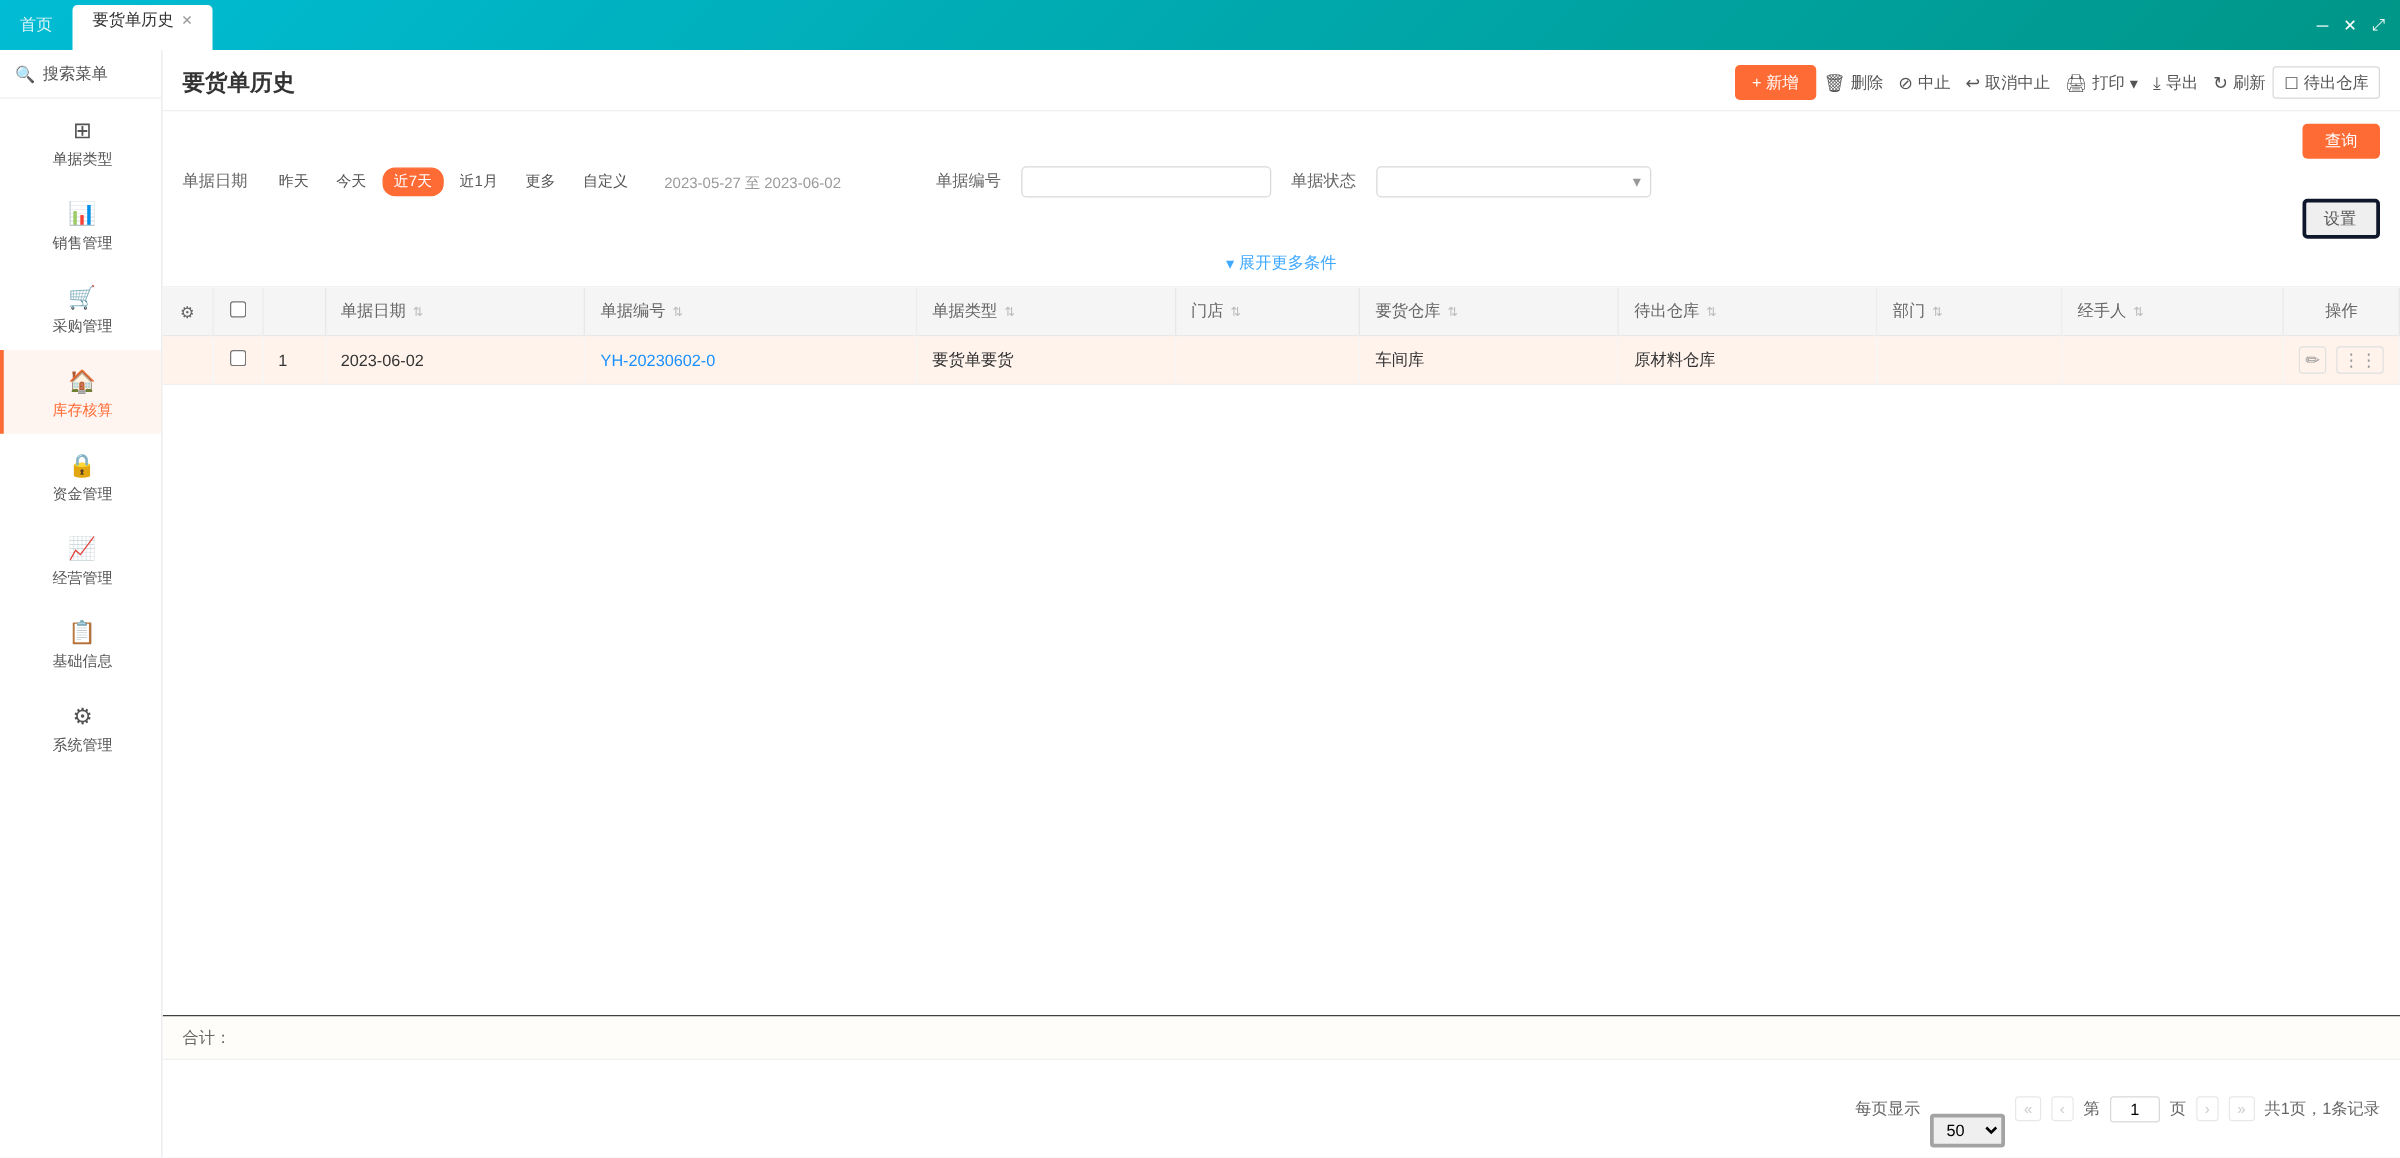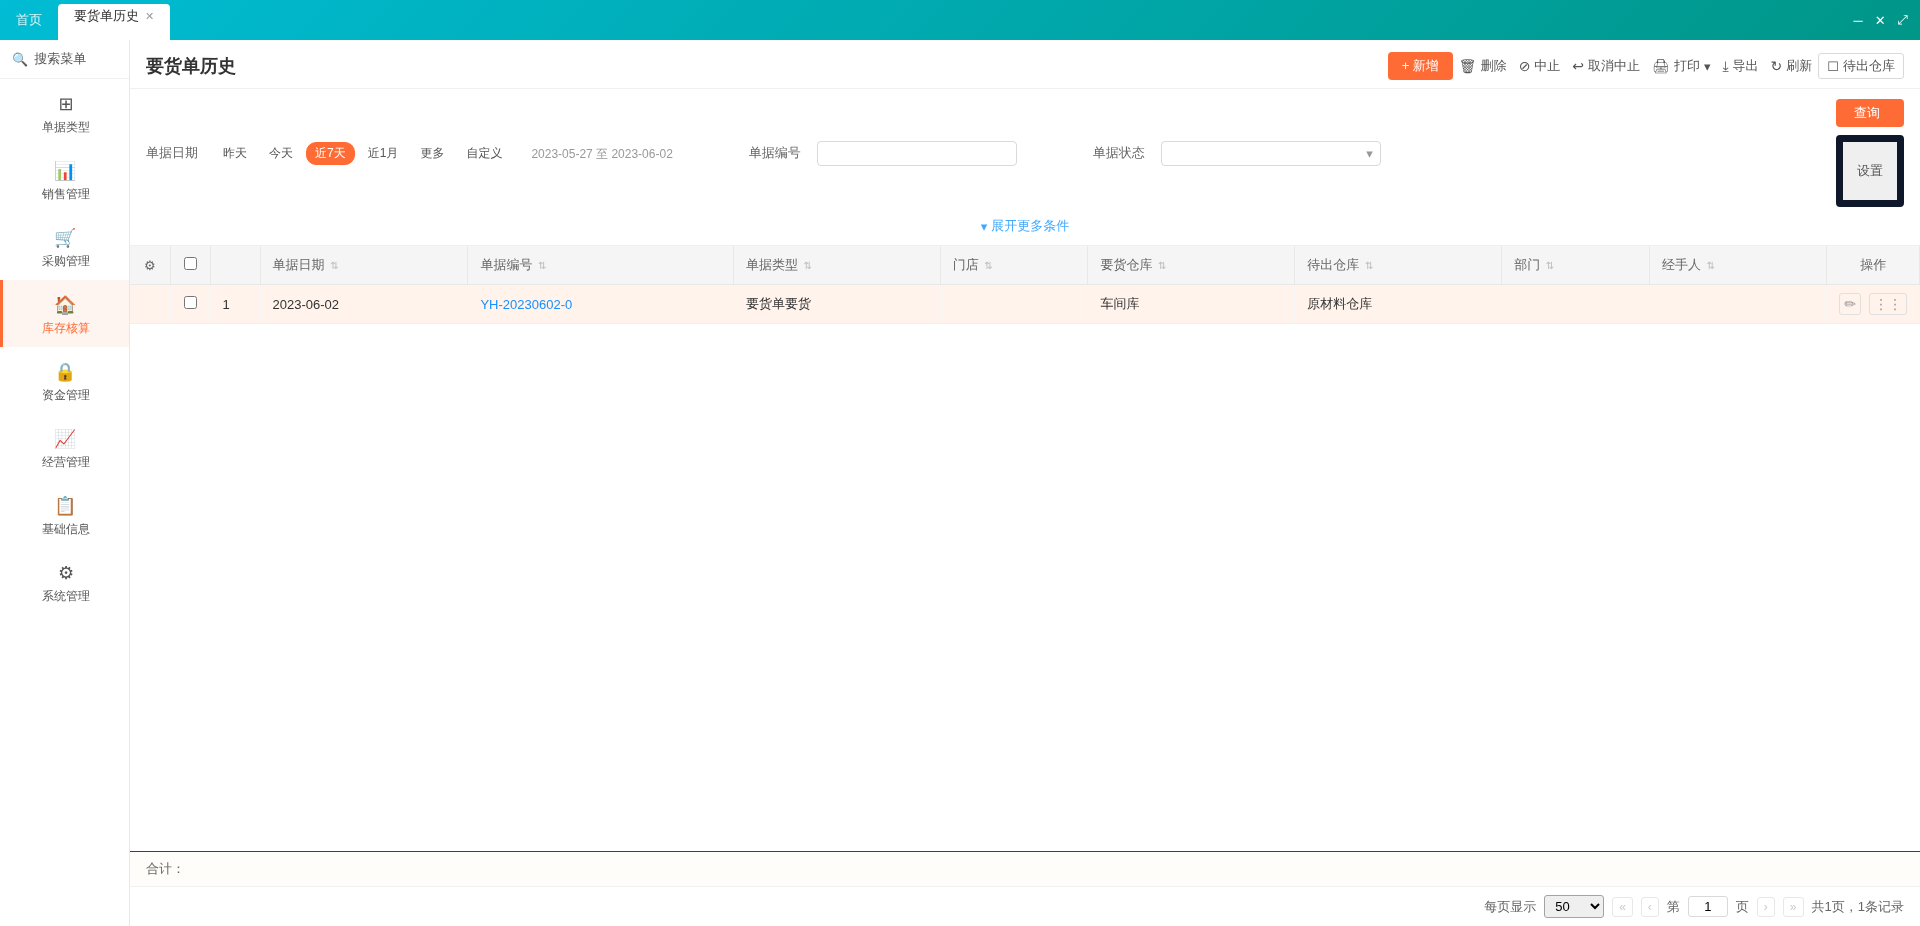--- a/index.html
+++ b/index.html
@@ -315,24 +315,25 @@
       align-items: center;
       justify-content: flex-end;
       padding: 8px 16px;
       border-top: 1px solid #f0f0f0;
       gap: 8px;
       background: white;
       flex-shrink: 0;
     }
     .pagination-label { color: #666; }
     .pagination-select {
-      border: 1px solid #a3a3a3;
+      border: 3px solid #a3a3a3;
       border-radius: 3px;
       padding: 2px 6px;
       width: 60px;
+      margin-top: 35px;
     }
     .page-btn {
       cursor: pointer;
       color: #555;
       padding: 2px 6px;
       border: 1px solid #d9d9d9;
       border-radius: 3px;
       background: white;
       font-size: 12px;
     }
@@ -472,32 +473,32 @@
             <span class="date-btn">更多</span>
             <span class="date-btn">自定义</span>
           </div>
           <div style="display:flex; flex-direction:column; margin-left:4px;">
             <div class="date-range-text">2023-05-27 至 2023-06-02</div>
           </div>
 
           <span class="filter-label" style="margin-left:60px;">单据编号</span>
           <input class="filter-input" type="text" style="">
 
-          <span class="filter-label" style="margin-left:60px;">单据状态</span>
+          <span class="filter-label" style="">单据状态</span>
           <div class="filter-select-wrapper">
             <select class="filter-select">
               <option value=""></option>
             </select>
           </div>
 
           <div style="margin-left:auto; display:flex; gap:8px;flex-direction:column;">
             <button class="toolbar-btn primary" style="padding: 5px 18px;">
               <span>查询</span>
             </button>
-            <button class="toolbar-btn" style="border:7px solid #0f172a; border-radius:4px; padding:20px 14px;">
+            <button class="toolbar-btn" style="border:3px solid #0f172a; border-radius:4px; padding:4px 14px;margin-top:24px;">
               <span>设置</span>
             </button>
           </div>
         </div>
         <div class="expand-filter">
           <span>▾</span>
           <span>展开更多条件</span>
         </div>
       </div>
 

